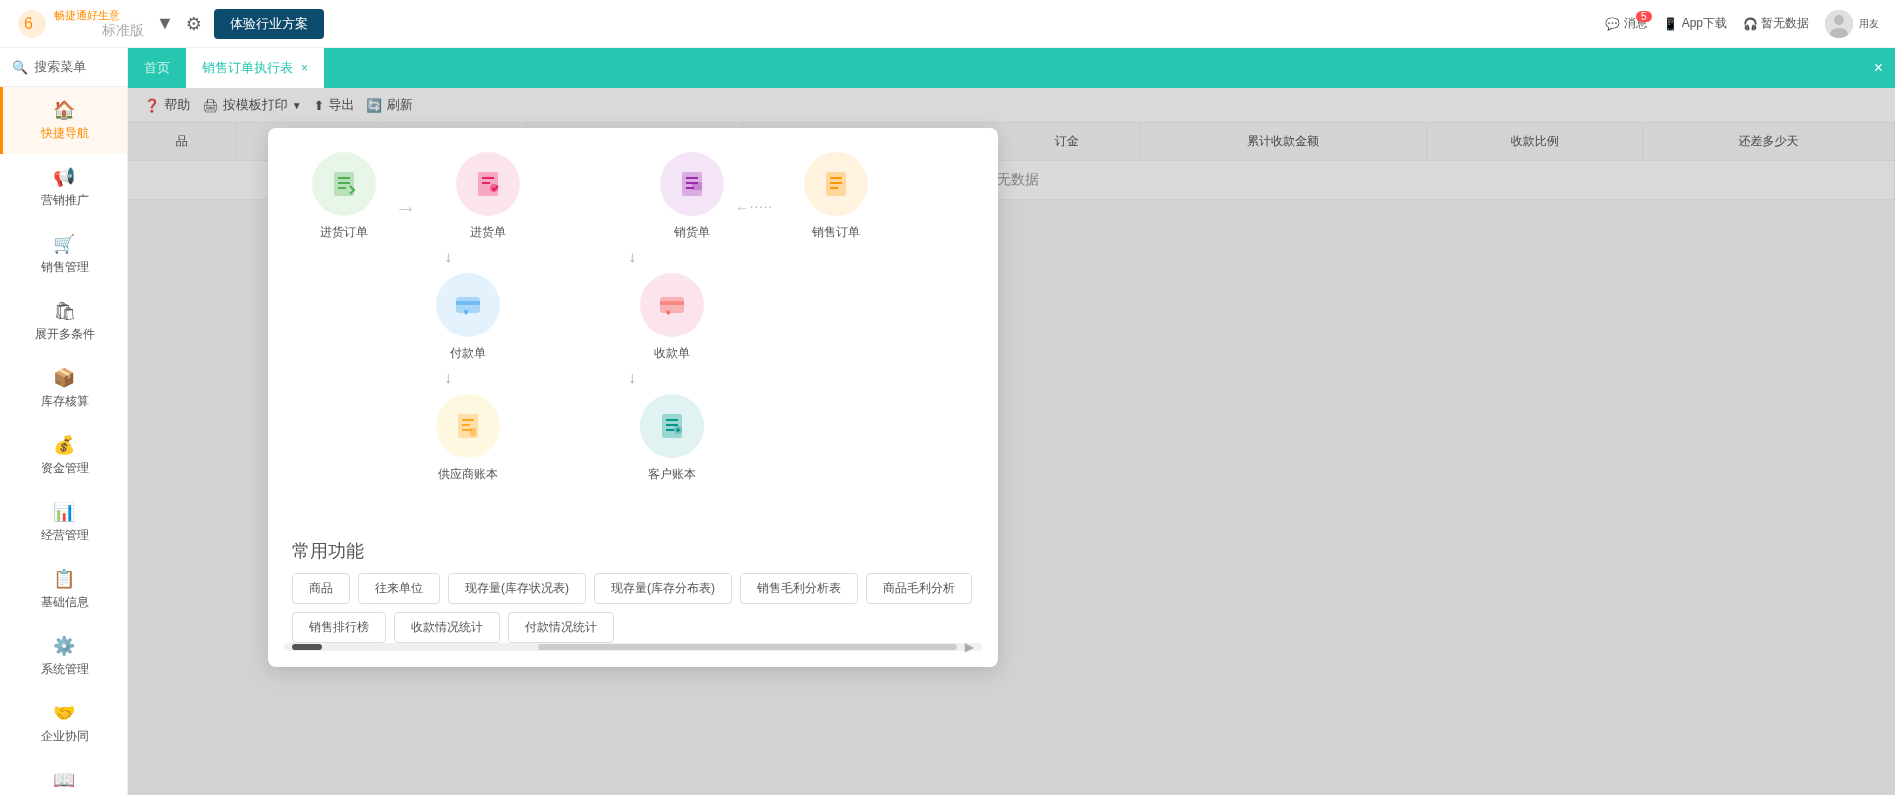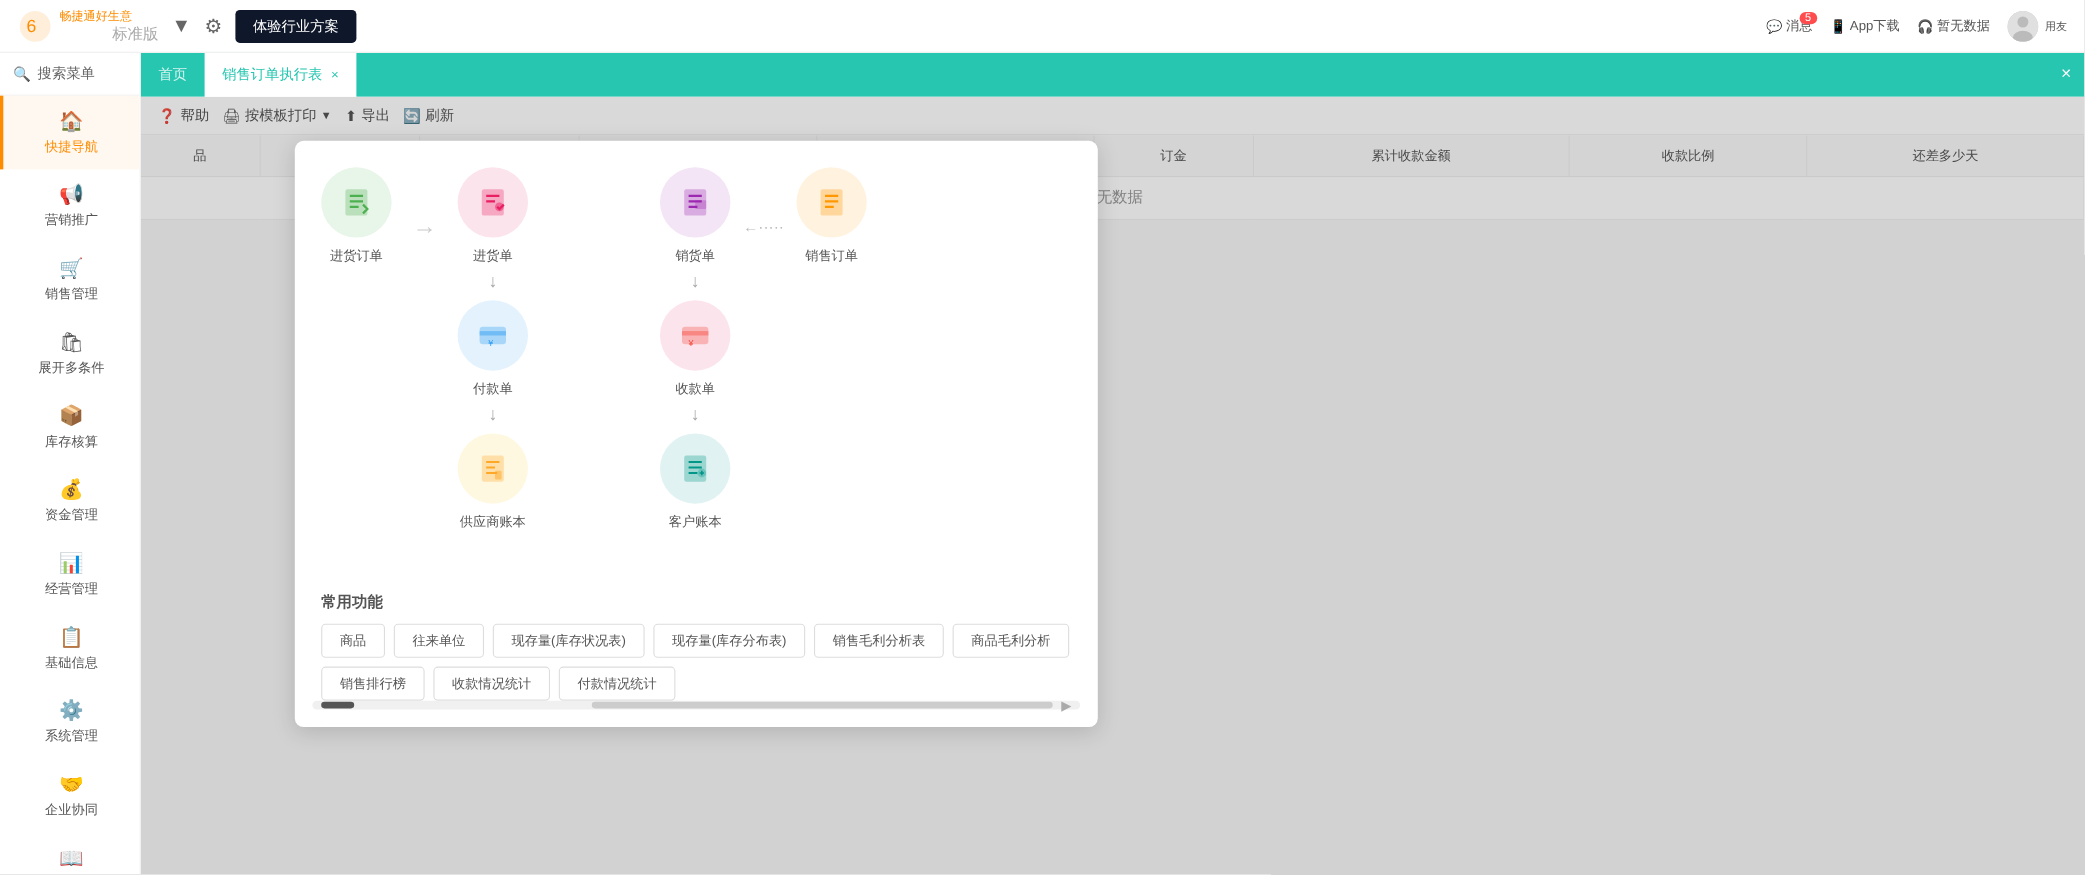--- a/index.html
+++ b/index.html
@@ -13,21 +13,21 @@
     .content-area { flex: 1; display: flex; flex-direction: column; overflow: hidden; }
     .tab-bar { display: flex; align-items: center; background: #26c6b0; height: 40px; flex-shrink: 0; }
     .page-content { flex: 1; background: #f7f7f7; overflow: auto; position: relative; }
 
     
     .logo-area { display: flex; align-items: center; gap: 6px; width: 128px; flex-shrink: 0; }
     .logo-icon { width: 32px; height: 32px; }
     .logo-text { font-size: 11px; color: #ff8c00; line-height: 1.2; }
     .system-title { font-size: 14px; color: #333; font-weight: 500; flex: 1; }
     .top-actions { display: flex; align-items: center; gap: 16px; margin-left: auto; }
-    .experience-btn { background: #0f172a; color: #fff; border: none; border-radius: 4px; padding: 6px 16px; font-size: 13px; cursor: pointer; }
+    .experience-btn { background: #0c4a6e; color: #fff; border: none; border-radius: 4px; padding: 6px 16px; font-size: 13px; cursor: pointer; }
     .settings-icon-btn { background: none; border: none; cursor: pointer; font-size: 18px; color: #666; }
     .top-icon-btn { background: none; border: none; cursor: pointer; font-size: 12px; color: #555; display: flex; align-items: center; gap: 3px; position: relative; }
     .badge { position: absolute; top: -4px; right: -4px; background: #ff4d4f; color: #fff; border-radius: 8px; font-size: 10px; padding: 0 4px; min-width: 16px; text-align: center; }
     .user-area { display: flex; align-items: center; gap: 6px; cursor: pointer; }
     .avatar { width: 28px; height: 28px; border-radius: 50%; background: #ccc; display: flex; align-items: center; justify-content: center; font-size: 12px; color: #fff; overflow: hidden; }
     .search-menu { display: flex; align-items: center; gap: 6px; padding: 10px 12px; font-size: 13px; color: #666; cursor: pointer; border-bottom: 1px solid #f0f0f0; }
     .sidebar-item { display: flex; flex-direction: column; align-items: center; padding: 12px 8px; cursor: pointer; color: #555; font-size: 12px; gap: 4px; border-left: 3px solid transparent; }
     .sidebar-item.active { color: #ff8c00; background: #fff8f0; border-left: 3px solid #ff8c00; }
     .sidebar-item .icon { font-size: 18px; }
 
@@ -50,35 +50,35 @@
     
     .table-container { background: #fff; margin: 0; overflow: auto; }
     .data-table { width: 100%; border-collapse: collapse; font-size: 12px; }
     .data-table th { background: #fafafa; padding: 10px 12px; text-align: center; border-bottom: 1px solid #eee; border-right: 1px solid #eee; color: #555; font-weight: 500; white-space: nowrap; }
     .data-table td { padding: 10px 12px; text-align: center; border-bottom: 1px solid #f0f0f0; border-right: 1px solid #f0f0f0; }
     .no-data { text-align: center; padding: 40px; color: #999; font-size: 14px; }
 
     
     .modal-overlay { position: absolute; top: 0; left: 0; right: 0; bottom: 0; background: rgba(0,0,0,0.15); z-index: 100; display: flex; justify-content: flex-start; align-items: flex-start; padding: 40px 0 0 140px; }
     .modal { background: #fff; border-radius: 8px; box-shadow: 0 4px 20px rgba(0,0,0,0.15); width: 730px; min-height: 440px; padding: 24px; position: relative; }
-    .flow-item { display: flex; flex-direction: column; align-items: center; gap: 8px; }
+    .flow-item { display: flex; flex-direction: column; align-items: center; gap: 8px; margin-left: 20px; }
     .flow-circle { width: 64px; height: 64px; border-radius: 50%; display: flex; align-items: center; justify-content: center; font-size: 24px; }
     .flow-circle.green { background: #e8f5e9; color: #4caf50; }
     .flow-circle.red { background: #fce4ec; color: #e91e63; }
     .flow-circle.purple { background: #f3e5f5; color: #9c27b0; }
     .flow-circle.orange { background: #fff3e0; color: #ff9800; }
     .flow-circle.blue { background: #e3f2fd; color: #2196f3; }
     .flow-circle.pink { background: #fce4ec; color: #f44336; }
     .flow-circle.teal { background: #e0f2f1; color: #009688; }
     .flow-circle.light-orange { background: #fff8e1; color: #ffa726; }
     .flow-label { font-size: 12px; color: #555; text-align: center; }
     
     
     .common-section { margin-top: 16px; }
-    .common-title { font-size: 14px; color: #555; margin-bottom: 10px; font-weight: 700; }
+    .common-title { font-size: 18px; color: #555; margin-bottom: 10px; font-weight: 400; }
     .common-btns { display: flex; flex-wrap: wrap; gap: 8px; }
     .common-btn { border: 1px solid #ddd; border-radius: 4px; padding: 6px 16px; font-size: 12px; color: #555; cursor: pointer; background: #fff; }
 
     
     .modal-scrollbar { position: absolute; bottom: 16px; left: 16px; right: 16px; height: 8px; background: #f0f0f0; border-radius: 4px; display: flex; align-items: center; }
     .scrollbar-thumb { width: 60%; height: 6px; background: #ccc; border-radius: 3px; margin-left: auto; }
 
     .flow-diagram { display: flex; flex-direction: column; gap: 0; padding-bottom: 40px; }
     .flow-top-row { display: flex; align-items: center; gap: 0; }
     .horiz-arrow { display: flex; align-items: center; width: 60px; justify-content: center; font-size: 22px; color: #ccc; margin-top: 18px; }

